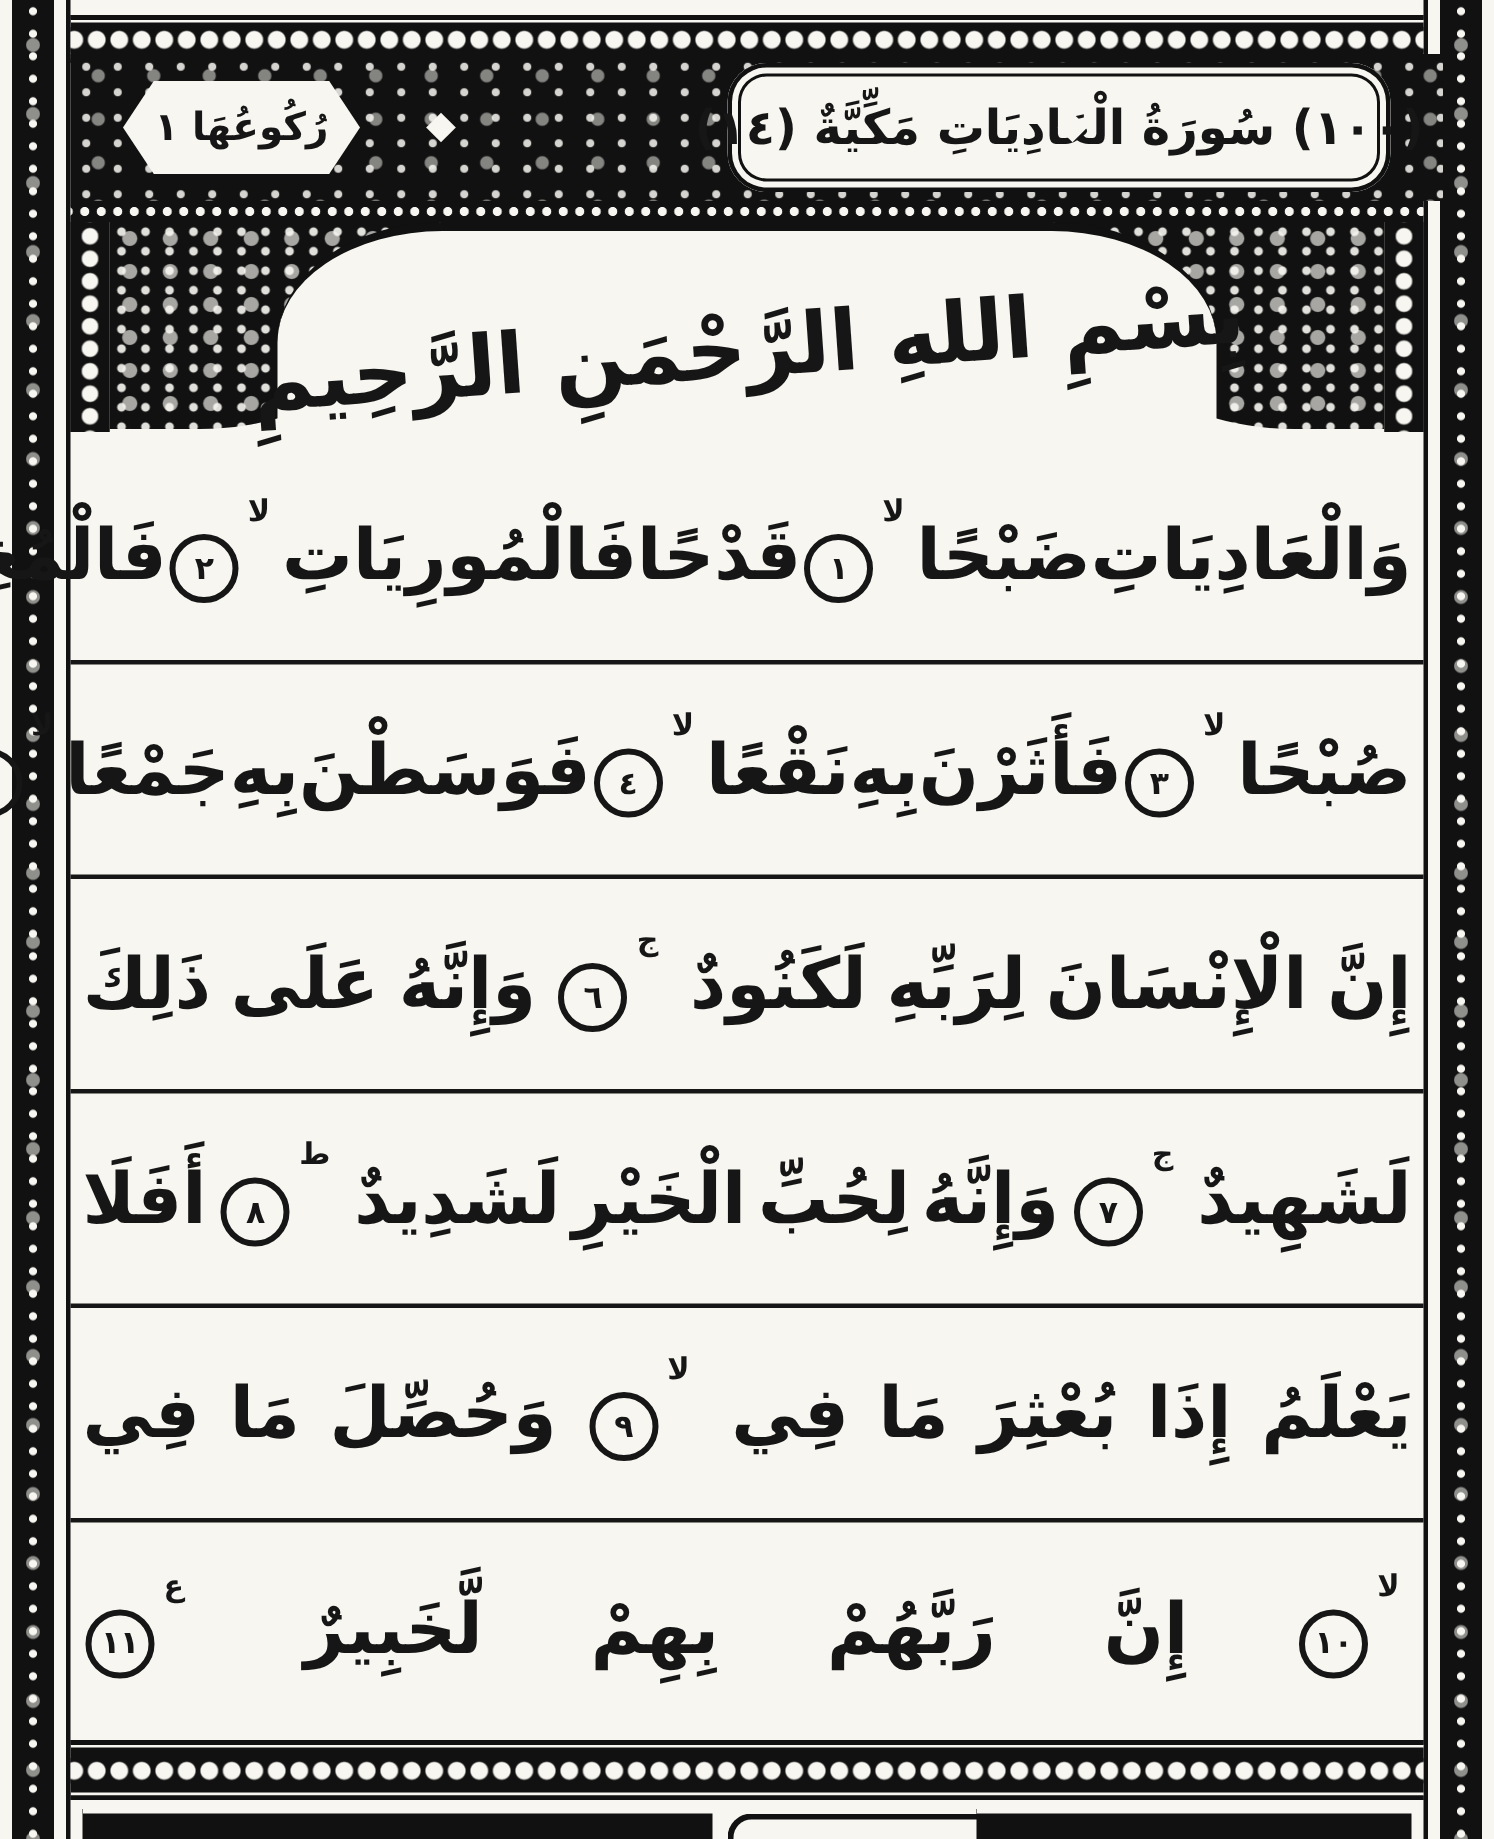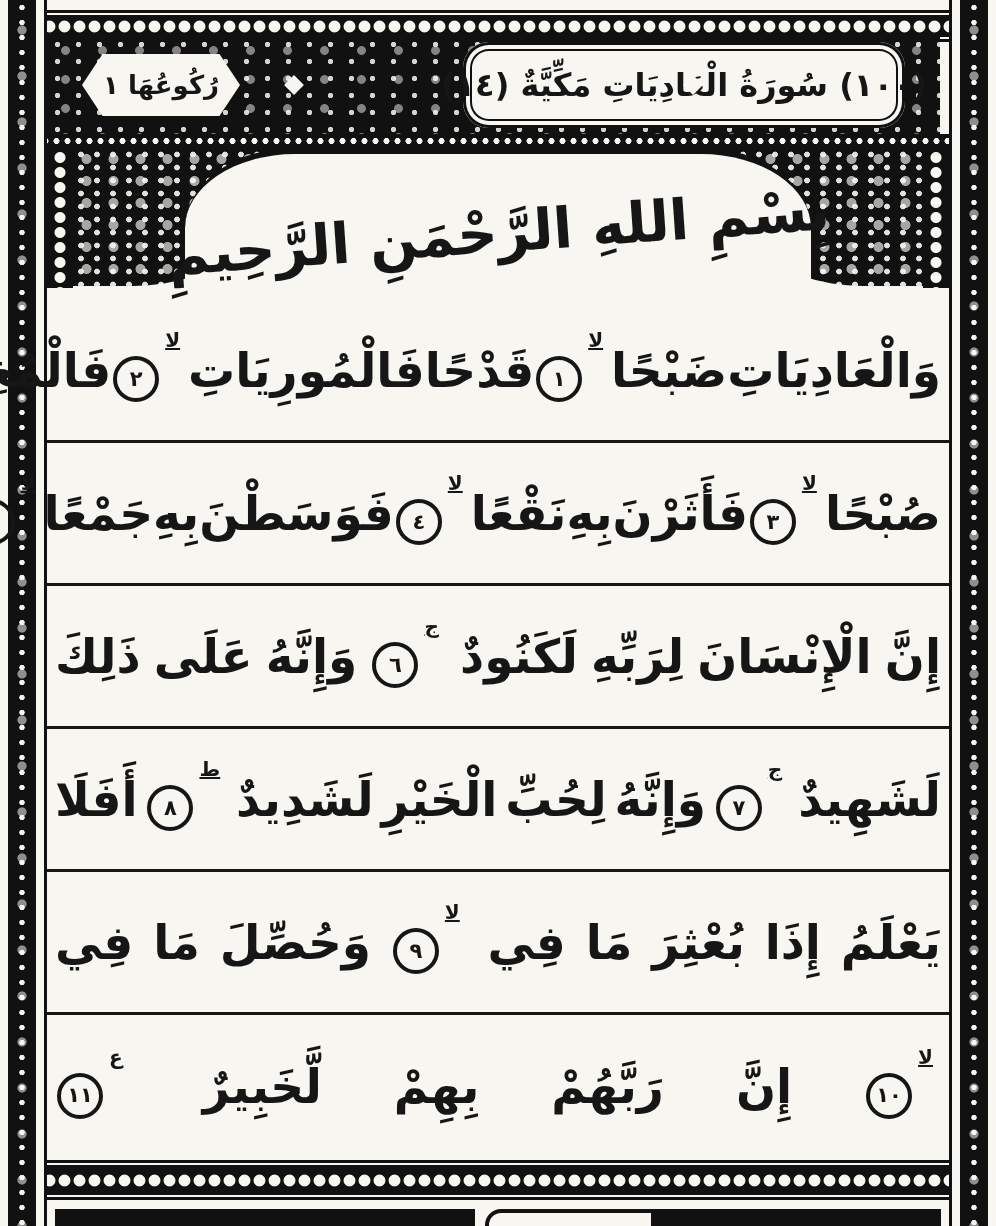--- a/index.html
+++ b/index.html
@@ -27,21 +27,21 @@
     position:absolute;left:47px;right:47px;background-color:#111;
     background-image:radial-gradient(circle,#f7f6f1 5.4px,#111 6.4px);
     background-size:15px 17px;background-repeat:repeat-x;background-position:10px 50%;
     border-top:3px solid #111;border-bottom:3px solid #111;
     box-shadow:0 -2px 0 #f7f6f1 inset,0 2px 0 #f7f6f1 inset;
   }
   .coins.top{top:10px;height:26px;}
   .coins.bottom{top:1160px;height:34px;}
   
   .header-strip{
-    position:absolute;left:47px;right:56px;top:36px;height:98px;
+    position:absolute;left:47px;right:34px;top:36px;height:98px;
     background-color:#111;
     background-image:radial-gradient(circle,rgba(247,246,241,.85) 2.4px,rgba(0,0,0,0) 3px),
                      radial-gradient(circle,rgba(247,246,241,.5) 4px,rgba(0,0,0,0) 4.8px);
     background-size:21px 17px,37px 29px;
     display:flex;align-items:center;justify-content:space-between;
     padding:0 35px;box-sizing:border-box;
   }
   .hex-cartouche{
     width:158px;height:62px;background:#f7f6f1;flex:0 0 auto;
     clip-path:polygon(13% 0,87% 0,100% 50%,87% 100%,13% 100%,0 50%);
@@ -91,21 +91,21 @@
   
   .lines-area{position:absolute;left:47px;right:47px;top:300px;}
   .quran-line{
     height:143px;box-sizing:border-box;border-bottom:3px solid #161616;
     display:flex;direction:rtl;justify-content:space-between;align-items:center;
     padding:0 8px;font-size:47px;font-weight:bold;line-height:1;
   }
   .quran-line:last-child{border-bottom:none;}
   .word{white-space:nowrap;}
   .marker{display:inline-flex;align-items:center;direction:rtl;margin:0 2px;}
-  .pause{position:relative;top:-30px;font-size:20px;font-weight:bold;margin:0 6px;text-decoration:underline;}
+  .pause{position:relative;top:-30px;font-size:20px;font-weight:bold;margin:0 6px;}
   .verse-badge{
     display:inline-flex;align-items:center;justify-content:center;
     min-width:46px;height:46px;box-sizing:border-box;border:4px solid #161616;
     border-radius:50%;font-size:21px;font-weight:bold;margin-top:18px;padding:0 3px;
   }
   
   .next-header{position:absolute;left:47px;right:47px;top:1202px;height:24px;}
   .nh-bar{position:absolute;top:4px;height:20px;background:#111;box-shadow:inset 0 6px 0 -3px #f7f6f1;}
   .nh-bar.left{left:8px;width:420px;}
   .nh-bar.right{right:8px;width:290px;}

